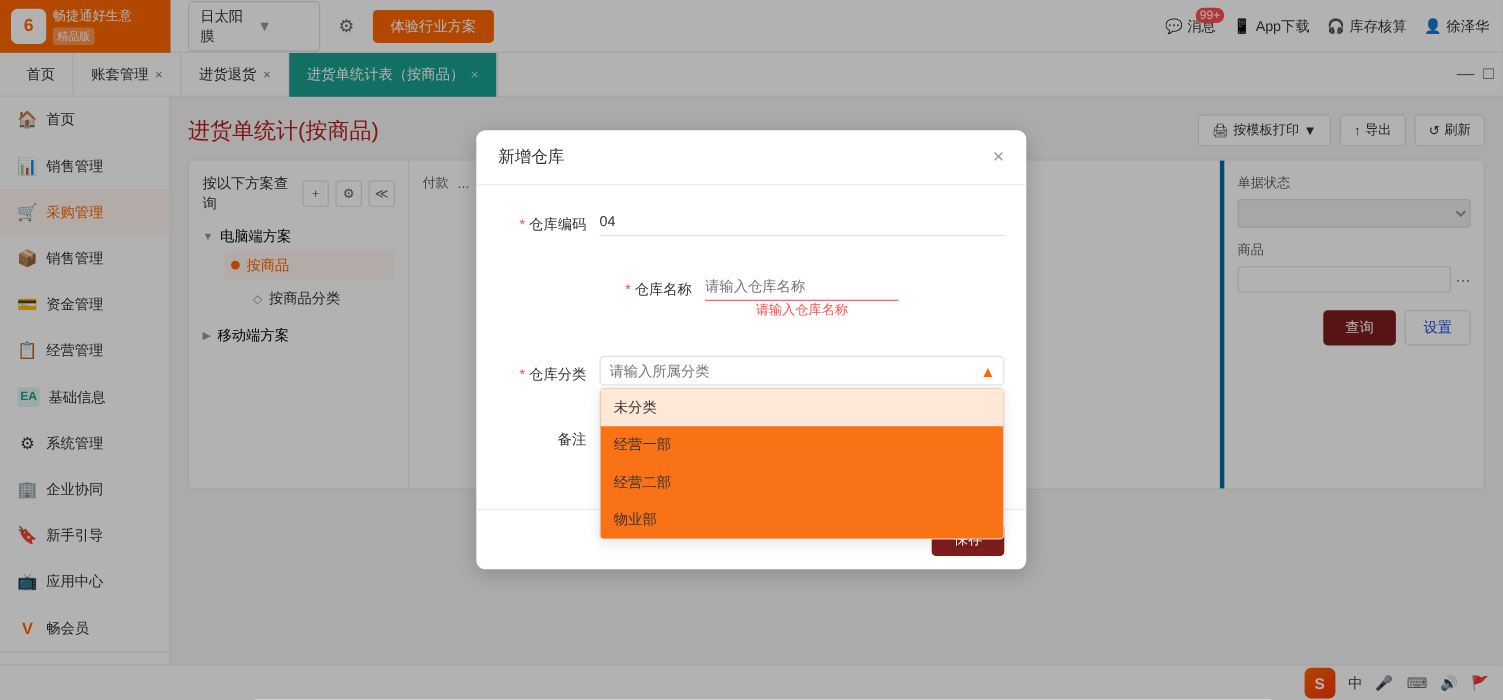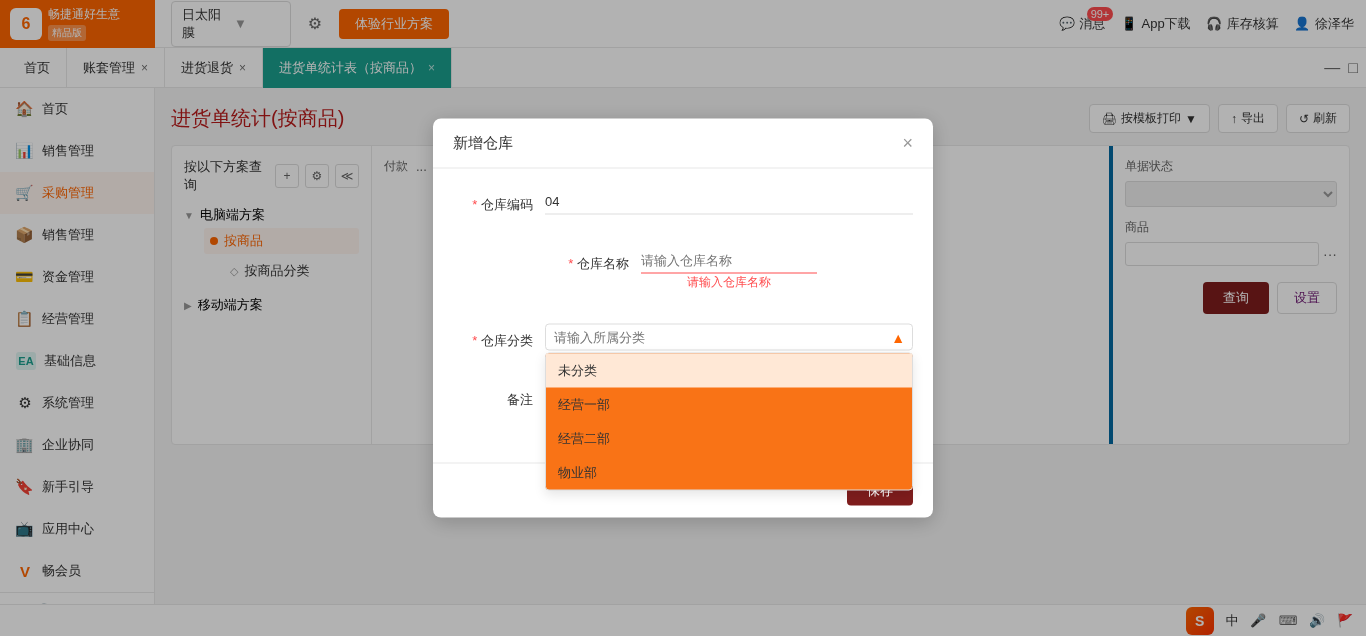--- a/index.html
+++ b/index.html
@@ -99,21 +99,21 @@
     .toolbar-btn {
       display: flex; align-items: center; gap: 4px; padding: 5px 12px;
       border: 1px solid #ddd; border-radius: 4px; cursor: pointer;
       color: #333; background: #fff; font-size: 12px;
     }
     .btn-primary {
       background: #7f1d1d; color: #fff; border: none; border-radius: 4px;
       padding: 6px 20px; cursor: pointer; font-size: 13px;
     }
     .btn-default {
-      background: #fff; color: #701a75; border: 1px solid #ddd; border-radius: 4px;
+      background: #fff; color: #1d4ed8; border: 1px solid #ddd; border-radius: 4px;
       padding: 6px 16px; cursor: pointer; font-size: 13px;
     }
 
     .scheme-tree { flex: 1; }
     .scheme-node { display: flex; align-items: center; gap: 6px; padding: 4px 0; cursor: pointer; }
     .scheme-node .arrow { font-size: 10px; color: #999; }
     .scheme-child { padding-left: 20px; }
 
     
     .overlay {

